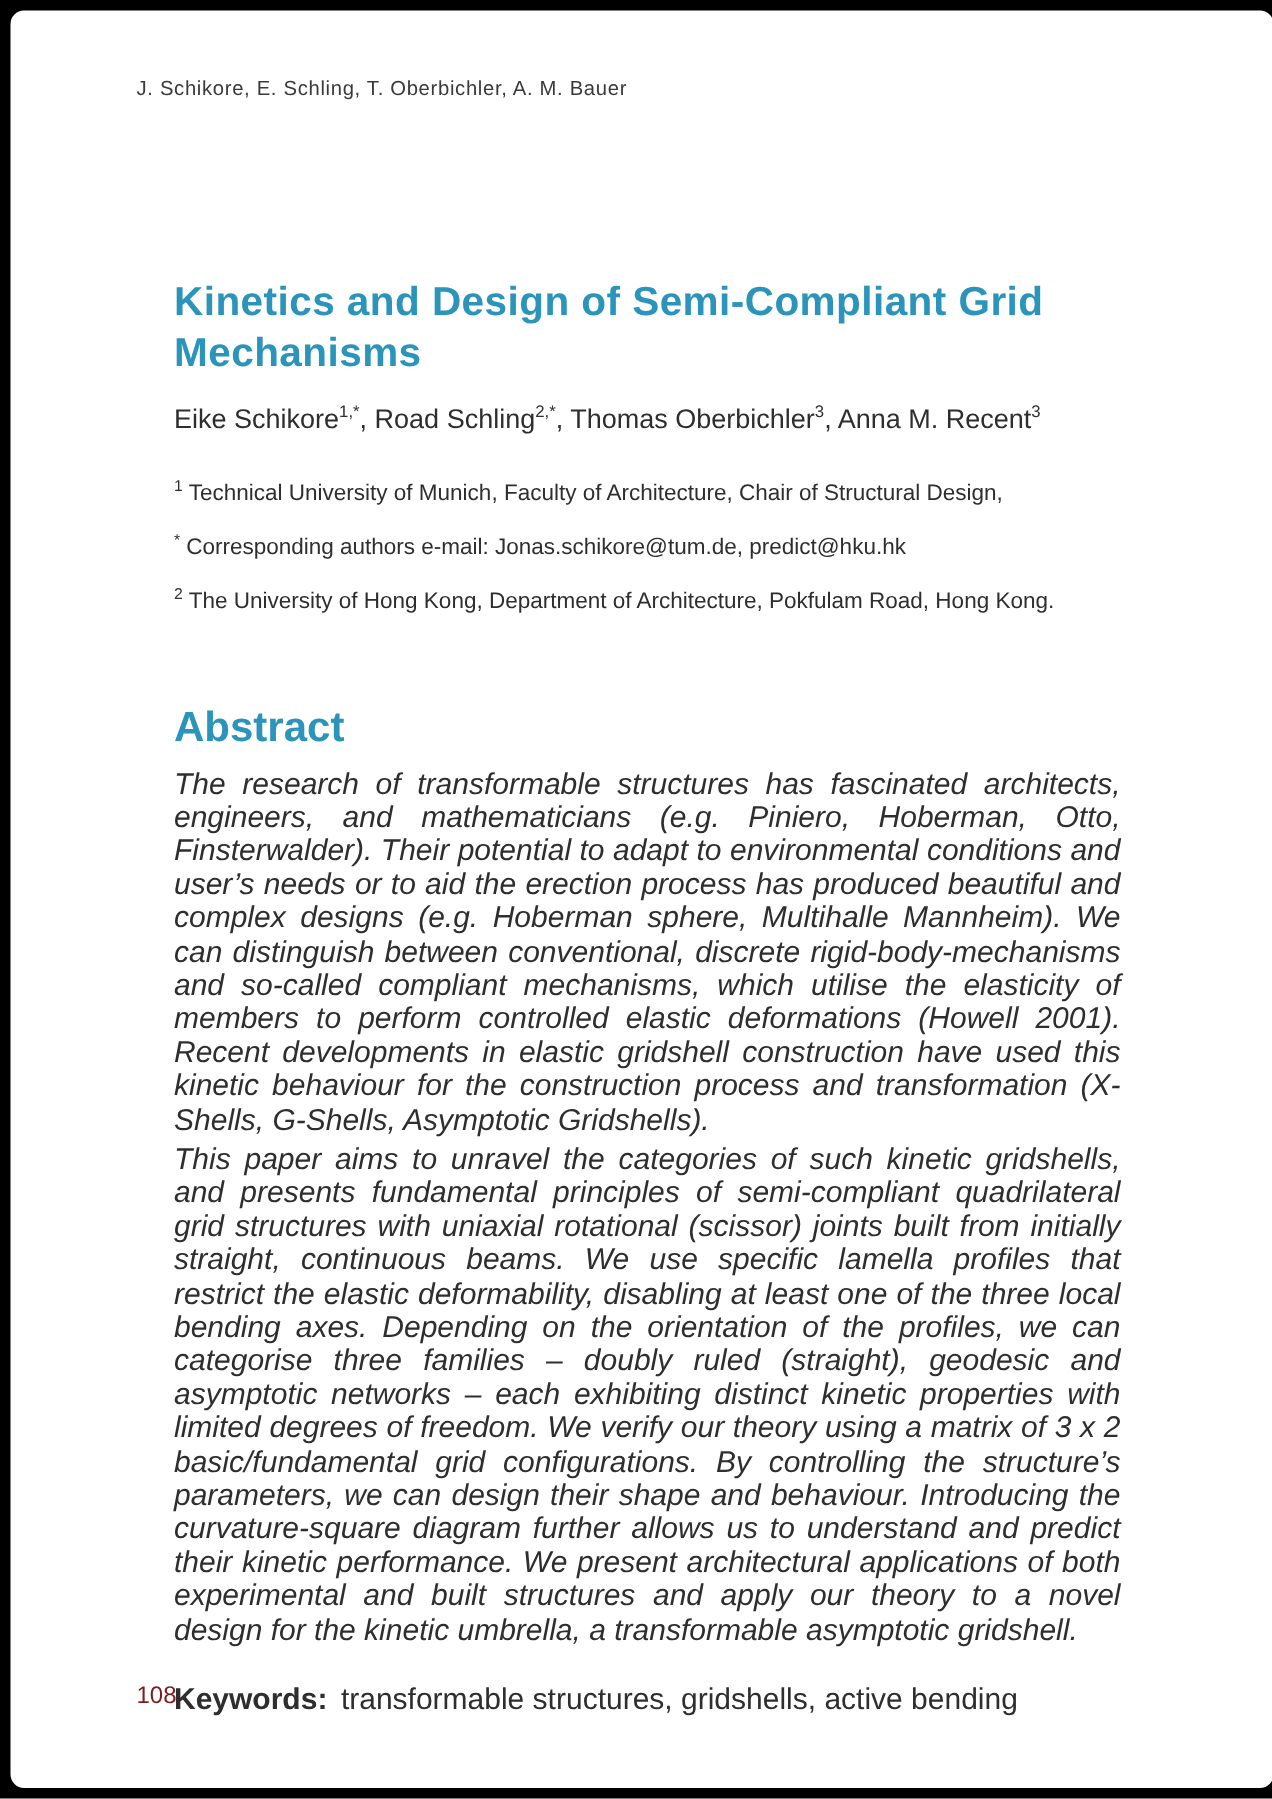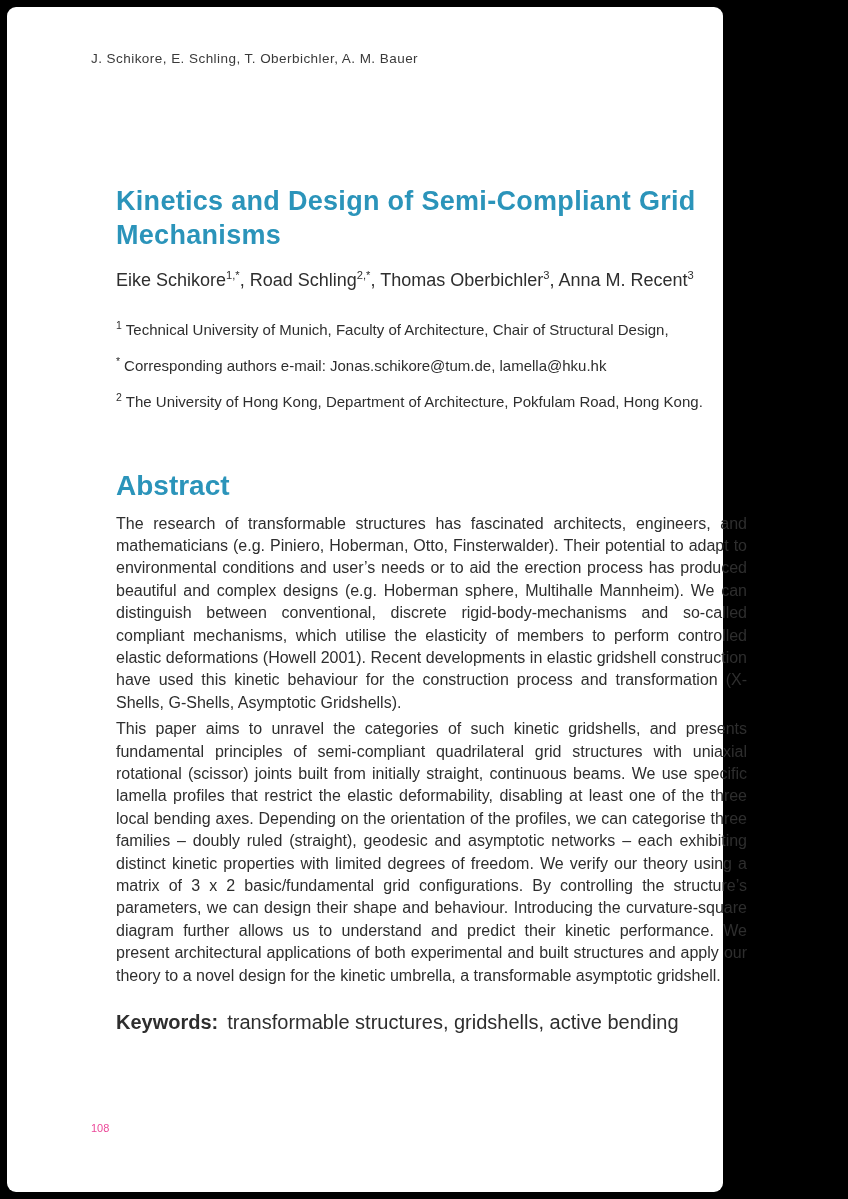--- a/index.html
+++ b/index.html
@@ -3,21 +3,21 @@
 <meta charset="utf-8">
 <style>
   :root { --accent:#2b94ba; --ink:#2e2e2e; }
   html,body { margin:0; padding:0; }
   body {
     width:848px; height:1199px; position:relative;
     background:#000; overflow:hidden;
     font-family:"Liberation Sans", sans-serif;
   }
   .paper {
-    position:absolute; left:7px; top:7px; width:716px; height:1185px;
+    position:absolute; left:7px; top:7px; width:842px; height:1185px;
     background:#ffffff; border-radius:9px;
   }
   .running-header {
     position:absolute; left:84px; top:44px;
     font-size:13.5px; letter-spacing:0.45px; color:#3a3a3a;
   }
   .content { position:absolute; left:109px; top:16px; width:631px; }
   .title {
     margin:161px 0 0 0; font-size:27px; line-height:34px;
     font-weight:bold; letter-spacing:0.3px; color:var(--accent);
@@ -28,50 +28,50 @@
   .affiliations { margin-top:25px; }
   .affil {
     font-size:15px; line-height:18.5px; color:var(--ink);
     margin-bottom:12.5px;
   }
   .affil sup { font-size:70%; margin-right:4px; }
   .abstract-heading {
     margin:58px 0 0 0; font-size:28px; font-weight:bold; color:var(--accent);
   }
   .abs {
-    margin:11px 0 0 0; font-size:16px; line-height:22.4px;
-    text-align:justify; color:var(--ink);
+    margin:11px 0 0 0; font-size:20px; line-height:22.4px;
+    font-style:italic; text-align:justify; color:var(--ink);
   }
   .abs + .abs { margin-top:4px; }
   .keywords { margin-top:24px; font-size:20px; color:var(--ink); }
   .kw-label { font-weight:bold; margin-right:9px; }
   .page-number {
     position:absolute; left:84px; top:1115px;
-    font-size:11px; color:#ec4899;
+    font-size:16px; color:#7f1d1d;
   }
 </style>
 </head>
 <body style="background: rgb(0, 0, 0);">
 
 <div class="paper">
 
   <div class="running-header">J. Schikore, E. Schling, T. Oberbichler, A. M. Bauer</div>
 
   <div class="content">
 
     <h1 class="title">
       <div>Kinetics and Design of Semi-Compliant Grid</div>
       <div>Mechanisms</div>
     </h1>
 
     <div class="authors"><span>Eike Schikore</span><sup>1,*</sup><span>, Road Schling</span><sup>2,*</sup><span>, Thomas Oberbichler</span><sup>3</sup><span>, Anna M. Recent</span><sup>3</sup></div>
 
     <div class="affiliations">
         <div class="affil"><sup>1</sup><span>Technical University of Munich, Faculty of Architecture, Chair of Structural Design,</span></div>
-        <div class="affil"><sup>*</sup><span>Corresponding authors e-mail: Jonas.schikore@tum.de, lamella@hku.hk</span></div>
+        <div class="affil"><sup>*</sup><span>Corresponding authors e-mail: Jonas.schikore@tum.de, predict@hku.hk</span></div>
         <div class="affil"><sup>2</sup><span>The University of Hong Kong, Department of Architecture, Pokfulam Road, Hong Kong.</span></div>
       </div>
 
     <h2 class="abstract-heading">Abstract</h2>
 
     <p class="abs">The research of transformable structures has fascinated architects, engineers, and mathematicians (e.g. Piniero, Hoberman, Otto, Finsterwalder). Their potential to adapt to environmental conditions and user’s needs or to aid the erection process has produced beautiful and complex designs (e.g. Hoberman sphere, Multihalle Mannheim). We can distinguish between conventional, discrete rigid-body-mechanisms and so-called compliant mechanisms, which utilise the elasticity of members to perform controlled elastic deformations (Howell 2001). Recent developments in elastic gridshell construction have used this kinetic behaviour for the construction process and transformation (X-Shells, G-Shells, Asymptotic Gridshells).</p>
 
     <p class="abs">This paper aims to unravel the categories of such kinetic gridshells, and presents fundamental principles of semi-compliant quadrilateral grid structures with uniaxial rotational (scissor) joints built from initially straight, continuous beams. We use specific lamella profiles that restrict the elastic deformability, disabling at least one of the three local bending axes. Depending on the orientation of the profiles, we can categorise three families – doubly ruled (straight), geodesic and asymptotic networks – each exhibiting distinct kinetic properties with limited degrees of freedom. We verify our theory using a matrix of 3 x 2 basic/fundamental grid configurations. By controlling the structure’s parameters, we can design their shape and behaviour. Introducing the curvature-square diagram further allows us to understand and predict their kinetic performance. We present architectural applications of both experimental and built structures and apply our theory to a novel design for the kinetic umbrella, a transformable asymptotic gridshell.</p>
 
     <div class="keywords">

